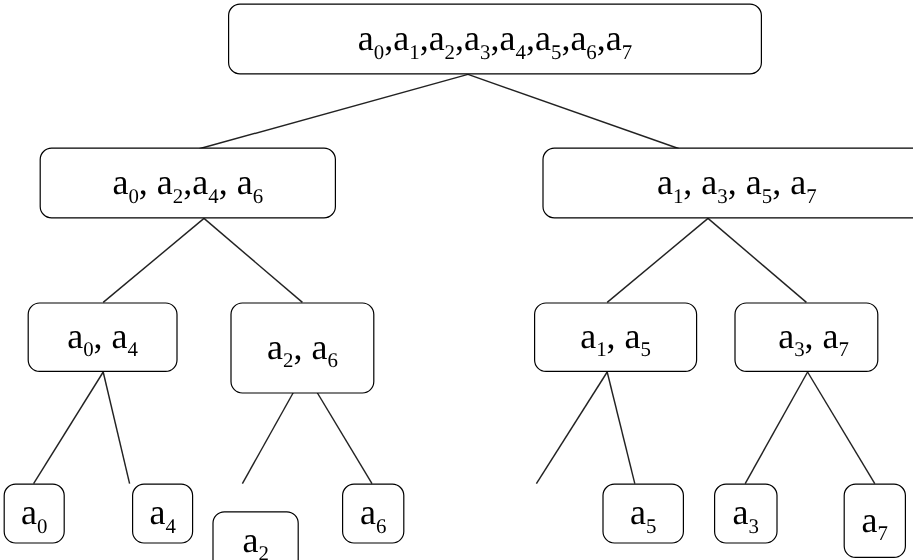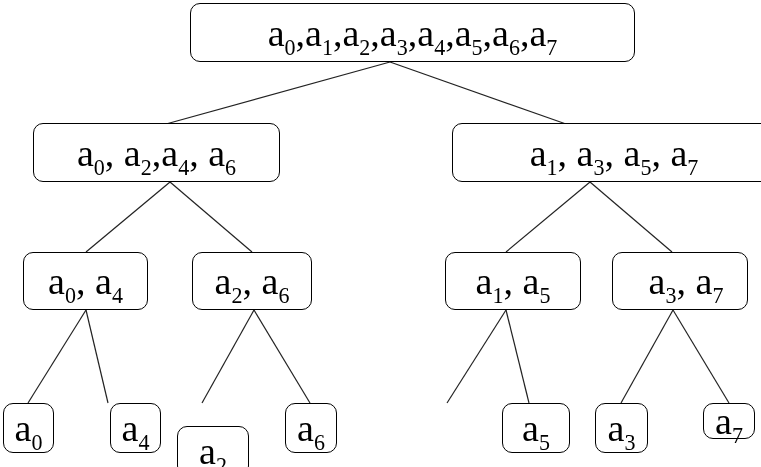--- a/index.html
+++ b/index.html
@@ -19,21 +19,21 @@
   .node {
     position: absolute;
     box-sizing: border-box;
     display: flex;
     align-items: center;
     justify-content: center;
     border: 1.4px solid #000000;
     border-radius: 10px;
     background: #ffffff;
     color: #000000;
-    font-size: 38px;
+    font-size: 30px;
     white-space: pre;
   }
   .node sub {
     font-size: 0.58em;
     line-height: 0;
   }
 </style>
 </head>
 <body>
 
@@ -60,27 +60,27 @@
   </div>
   <div class="node" style="left: 33px; top: 123px; width: 247px; height: 59px;">
     <span>a<sub>0</sub>, a<sub>2</sub>,a<sub>4</sub>, a<sub>6</sub></span>
   </div>
   <div class="node" style="left: 452px; top: 123px; width: 324px; height: 59px; border-radius: 10px;">
     <span>a<sub>1</sub>, a<sub>3</sub>, a<sub>5</sub>, a<sub>7</sub></span>
   </div>
   <div class="node" style="left: 23px; top: 252px; width: 125px; height: 58px;">
     <span>a<sub>0</sub>, a<sub>4</sub></span>
   </div>
-  <div class="node" style="left: 192px; top: 252px; width: 120px; height: 58px;">
+  <div class="node" style="left: 192px; top: 252px; width: 120px; height: 76px;">
     <span>a<sub>2</sub>, a<sub>6</sub></span>
   </div>
   <div class="node" style="left: 445px; top: 252px; width: 136px; height: 58px;">
     <span>a<sub>1</sub>, a<sub>5</sub></span>
   </div>
-  <div class="node" style="left: 612px; top: 252px; width: 136px; height: 58px; padding-left: 12px;">
+  <div class="node" style="left: 612px; top: 252px; width: 120px; height: 58px; padding-left: 12px;">
     <span>a<sub>3</sub>, a<sub>7</sub></span>
   </div>
   <div class="node" style="left: 3px; top: 403px; width: 51px; height: 50px; text-align: right;">
     <span>a<sub>0</sub></span>
   </div>
   <div class="node" style="left: 82px; top: 403px; width: 51px; height: 50px; margin-left: 28px;">
     <span>a<sub>4</sub></span>
   </div>
   <div class="node" style="left: 177px; top: 403px; width: 72px; height: 50px; margin-top: 23px;">
     <span>a<sub>2</sub></span>
@@ -90,16 +90,16 @@
   </div>
   <div class="node" style="left: 420px; top: 426px; width: 53px; height: 62px; margin-top: 43px;">
     <span>a<sub>1</sub></span>
   </div>
   <div class="node" style="left: 502px; top: 403px; width: 68px; height: 50px;">
     <span>a<sub>5</sub></span>
   </div>
   <div class="node" style="left: 595px; top: 403px; width: 53px; height: 50px;">
     <span>a<sub>3</sub></span>
   </div>
-  <div class="node" style="left: 703px; top: 403px; width: 52px; height: 36px;">
+  <div class="node" style="left: 703px; top: 403px; width: 52px; height: 62px;">
     <span>a<sub>7</sub></span>
   </div>
 </div>
 
 </body></html>

